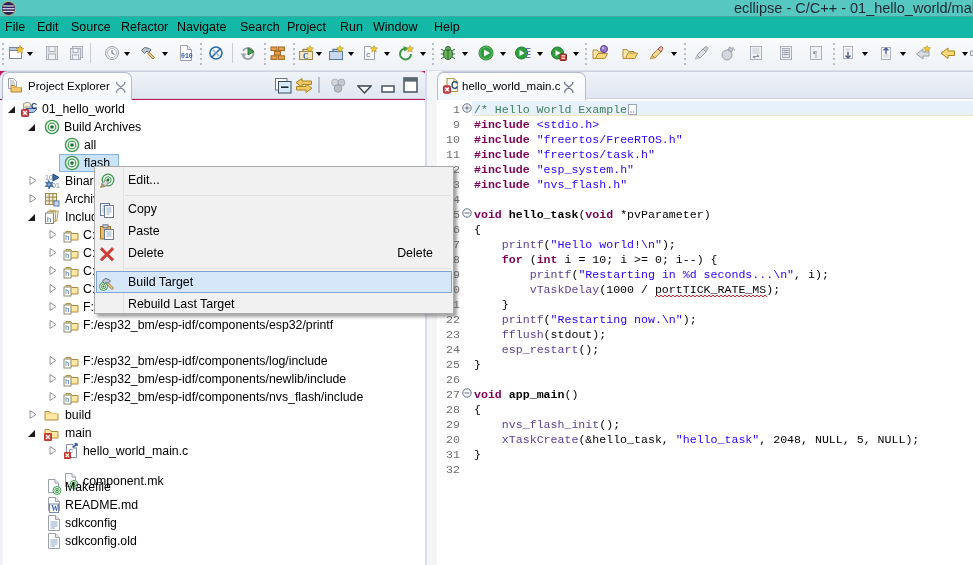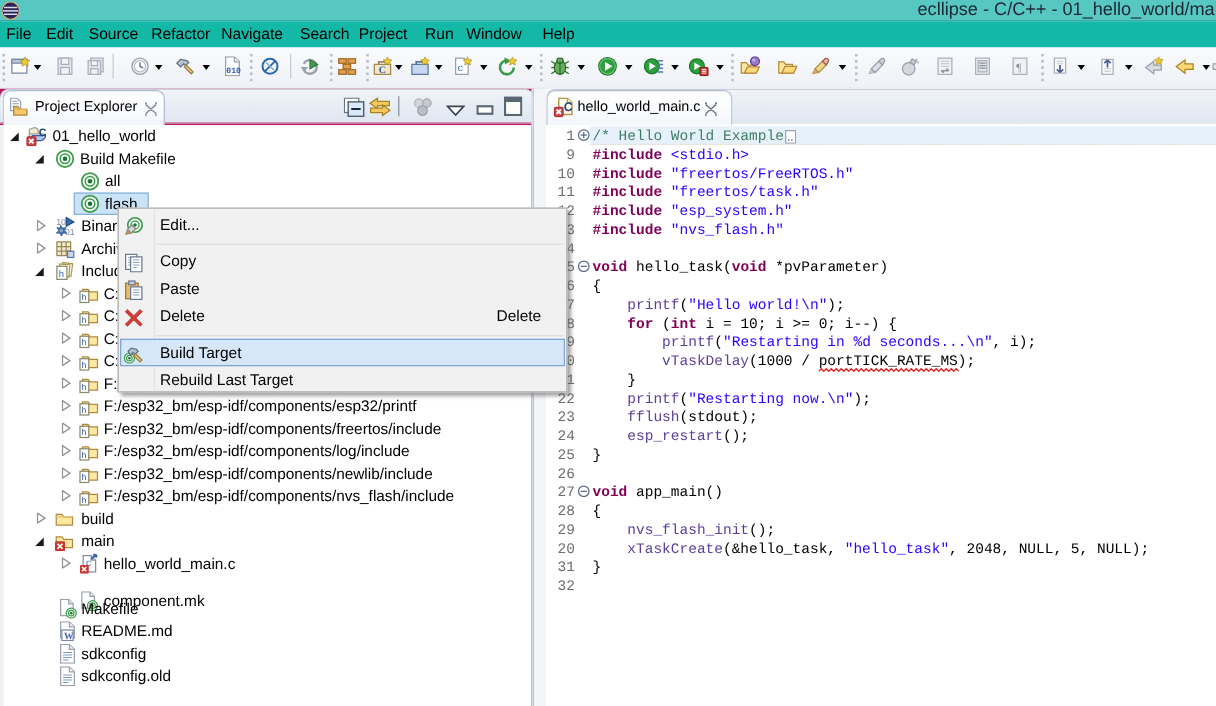--- a/index.html
+++ b/index.html
@@ -28,21 +28,21 @@
 #ehead{position:absolute;left:0;top:0;width:536px;height:28px;background:linear-gradient(#f0f3f8,#dfe7f1);border-bottom:1px solid #ccd2de;border-top:1px solid #c9cfdb;border-radius:7px 0 0 0}
 #etab{position:absolute;left:0px;top:1px;width:149px;height:28px;background:linear-gradient(#fff,#f4f7fb);border:1px solid #b6bdd1;border-bottom:none;border-radius:7px 7px 0 0}
 #etab .tabtxt{position:absolute;left:24px;top:7px;font-size:11.5px;color:#000;white-space:nowrap}
 #ecode{position:absolute;left:0;top:29px;width:536px;height:465px;background:#fff;font-family:"Liberation Mono",monospace;font-size:11.6px}
 .cl{position:absolute;left:37px;height:15px;line-height:15px;white-space:pre;color:#000}
 .ln{position:absolute;left:0;width:23px;height:15px;line-height:15px;text-align:right;color:#6f6f6f;white-space:pre}
 .k{color:#7f0055;font-weight:bold}
 .s{color:#2a00ff}
 .f{color:#5c3e99}
 .c{color:#3f7f5f}
-.b{font-weight:normal}
+.b{font-weight:bold}
 #curline{position:absolute;left:35px;top:1px;width:501px;height:15px;background:#e7f1fc;border-bottom:1px dotted #e4ddc4}
 #cmenu{position:absolute;left:94px;top:166px;width:360px;height:148px;background:#f1f1f1;border:1px solid #ababab;box-shadow:3px 3px 3px rgba(90,90,90,.55)}
 #cmenu .gut{position:absolute;left:28px;top:0;width:1px;height:146px;background:#e2e2e2}
 .cmi{position:absolute;left:0;width:358px;height:22px;font-size:12.4px;color:#000}
 .cmi .lab{position:absolute;left:33px;top:3px}
 .cmi .key{position:absolute;right:20px;top:3px}
 .cmi .micon{position:absolute;left:4px;top:3px;width:16px;height:16px}
 .msep{position:absolute;left:30px;width:326px;height:1px;background:#e0e0e0}
 #hirow{position:absolute;left:1px;top:104px;width:356px;height:22px;background:#d5e7f8;border:1px solid #7da7d2}
 .hicon{position:absolute;width:16px;height:16px}
@@ -297,21 +297,21 @@
           </svg>
           <span class="tl" style="left:42px">01_hello_world</span>
         </div>
 <div class="tr" style="top:18px">
           <svg class="arrE" style="left:28px" viewBox="0 0 8 8">
             <polygon points="7,1 7,8 0,8" fill="#1a1a1a"></polygon>
           </svg>
           <svg class="ticon" style="left:44px" viewBox="0 0 16 16">
             <use href="#i-tgt"></use>
           </svg>
-          <span class="tl" style="left:64px">Build Makefile</span>
+          <span class="tl" style="left:64px">Build Archives</span>
         </div>
 <div class="tr" style="top:36px">
           <svg class="ticon" style="left:64px" viewBox="0 0 16 16">
             <use href="#i-tgt"></use>
           </svg>
           <span class="tl" style="left:84px">all</span>
         </div>
 <div class="tr" style="top:54px">
           <svg class="ticon" style="left:64px" viewBox="0 0 16 16">
             <use href="#i-tgt"></use>
@@ -391,29 +391,20 @@
           <span class="tl" style="left:83px">F:/esp32_bm/esp-idf/components/driver/include</span>
         </div>
 <div class="tr" style="top:216px">
           <svg class="arrC" style="left:49px" viewBox="0 0 8 9">
             <polygon points="1,0.5 7,4.5 1,8.5" fill="#fff" stroke="#8f9296" stroke-width="1"></polygon>
           </svg>
           <svg class="ticon" style="left:63px" viewBox="0 0 16 16">
             <use href="#i-incf"></use>
           </svg>
           <span class="tl" style="left:83px">F:/esp32_bm/esp-idf/components/esp32/printf</span>
-        </div>
-<div class="tr" style="top:234px">
-          <svg class="arrC" style="left:49px" viewBox="0 0 8 9">
-            <polygon points="1,0.5 7,4.5 1,8.5" fill="#fff" stroke="#8f9296" stroke-width="1"></polygon>
-          </svg>
-          <svg class="ticon" style="left:63px" viewBox="0 0 16 16">
-            <use href="#i-incf"></use>
-          </svg>
-          <span class="tl" style="left:83px">F:/esp32_bm/esp-idf/components/freertos/include</span>
         </div>
 <div class="tr" style="top:252px">
           <svg class="arrC" style="left:49px" viewBox="0 0 8 9">
             <polygon points="1,0.5 7,4.5 1,8.5" fill="#fff" stroke="#8f9296" stroke-width="1"></polygon>
           </svg>
           <svg class="ticon" style="left:63px" viewBox="0 0 16 16">
             <use href="#i-incf"></use>
           </svg>
           <span class="tl" style="left:83px">F:/esp32_bm/esp-idf/components/log/include</span>
         </div>

